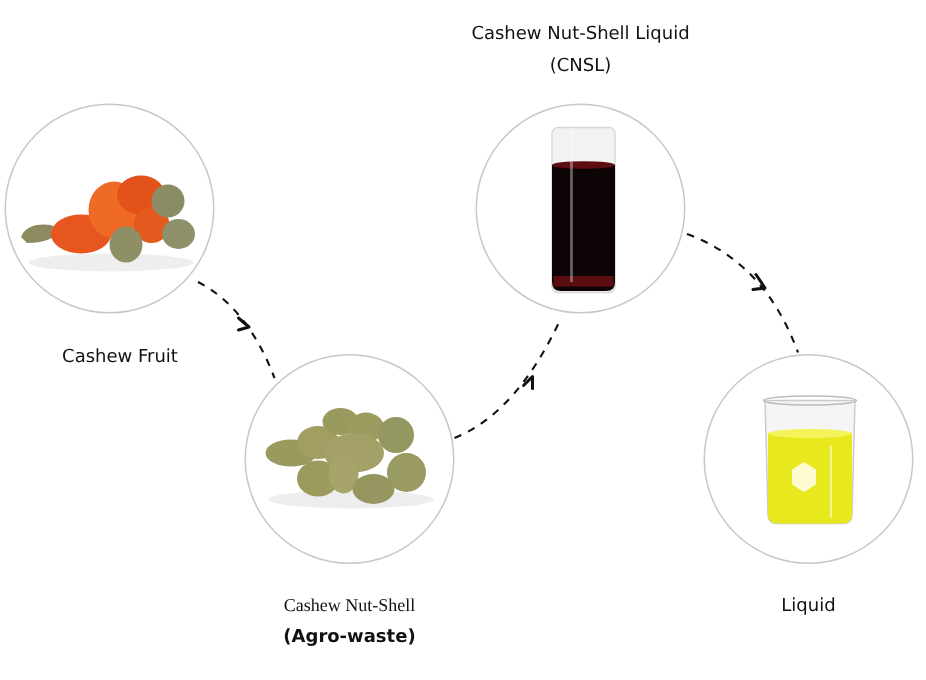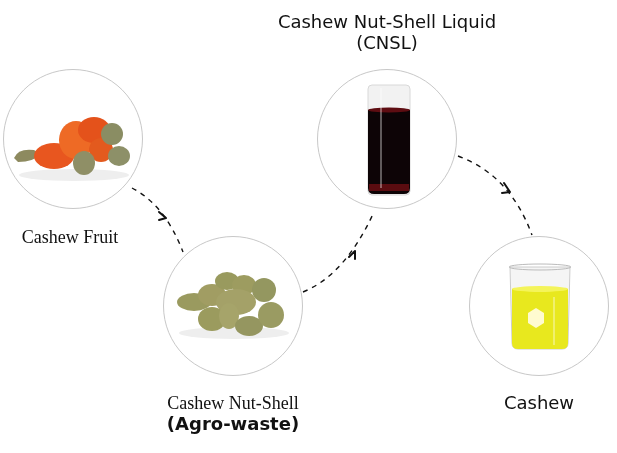--- a/index.html
+++ b/index.html
@@ -1,18 +1,18 @@
 <!DOCTYPE html>
 <html><head>
 <meta charset="utf-8">
 <style>
   html,body{margin:0;padding:0;background:#fff;}
   body{width:617px;height:453px;position:relative;overflow:hidden;font-family:"DejaVu Sans","Liberation Sans",sans-serif;color:#111;}
   .circle{position:absolute;width:140px;height:140px;border:1px solid #c8c8c8;border-radius:50%;background:#fff;box-sizing:border-box;overflow:hidden;}
-  .label{position:absolute;text-align:center;font-size:18px;line-height:20px;color:#111;}
+  .label{position:absolute;text-align:center;font-size:12px;line-height:20px;color:#111;}
   svg.arrows{position:absolute;left:0;top:0;}
   .illus{position:absolute;left:0;top:0;}
 </style>
 </head>
 <body>
 
 <svg class="arrows" width="617" height="453">
   <g fill="none" stroke="#111" stroke-width="1.4" stroke-dasharray="5,5">
     <path d="M132,188 Q165,205 183,252"></path>
     <path d="M303,292 Q345,275 374,212"></path>
@@ -31,21 +31,21 @@
     <path d="M10,88 Q14,78 30,80 L36,84 Q30,92 14,92 Z" fill="#8d8a5f"></path>
     <ellipse cx="50" cy="86" rx="20" ry="13" fill="#e8561f"></ellipse>
     <ellipse cx="72" cy="70" rx="17" ry="19" fill="#ee6a25"></ellipse>
     <ellipse cx="90" cy="60" rx="16" ry="13" fill="#e4521b"></ellipse>
     <ellipse cx="97" cy="80" rx="12" ry="12" fill="#e35a1e"></ellipse>
     <ellipse cx="80" cy="93" rx="11" ry="12" fill="#8f8f66"></ellipse>
     <ellipse cx="108" cy="64" rx="11" ry="11" fill="#8a8d63"></ellipse>
     <ellipse cx="115" cy="86" rx="11" ry="10" fill="#8d9068"></ellipse>
   </svg>
 </div>
-<div class="label" style="left:0;top:227px;width:140px;font-family:Liberation Serif, serif;">Cashew Fruit</div>
+<div class="label" style="left:10px;top:227px;width:140px;">Cashew Fruit</div>
 
 <div class="circle" style="left:163px;top:236px;">
   <svg class="illus" width="140" height="140">
     <ellipse cx="70" cy="96" rx="55" ry="6" fill="#eee"></ellipse>
     <ellipse cx="30" cy="65" rx="17" ry="9" fill="#9a9a5f"></ellipse>
     <ellipse cx="48" cy="58" rx="14" ry="11" fill="#a19d63"></ellipse>
     <ellipse cx="63" cy="44" rx="12" ry="9" fill="#999a5e"></ellipse>
     <ellipse cx="80" cy="48" rx="12" ry="10" fill="#9d9c60"></ellipse>
     <ellipse cx="100" cy="53" rx="12" ry="12" fill="#949760"></ellipse>
     <ellipse cx="72" cy="65" rx="20" ry="13" fill="#a4a168"></ellipse>
@@ -73,13 +73,13 @@
 <div class="circle" style="left:469px;top:236px;">
   <svg class="illus" width="140" height="140">
     <path d="M40,30 L100,30 L98,106 Q98,112 92,112 L48,112 Q42,112 42,106 Z" fill="#f5f5f5" stroke="#ccc"></path>
     <path d="M42,52 L98,52 L98,106 Q98,112 92,112 L48,112 Q42,112 42,106 Z" fill="#e8e81e"></path>
     <ellipse cx="70" cy="52" rx="28" ry="3" fill="#f4f45a"></ellipse>
     <polygon points="58,76 66,71 74,76 74,86 66,91 58,86" fill="#fffbd0"></polygon>
     <line x1="84" y1="60" x2="84" y2="108" stroke="#fff" stroke-width="1" opacity="0.7"></line>
     <ellipse cx="70" cy="30" rx="31" ry="3" fill="none" stroke="#bbb"></ellipse>
   </svg>
 </div>
-<div class="label" style="left:469px;top:393px;width:140px;">Cashew</div>
+<div class="label" style="left:469px;top:393px;width:140px;">Liquid</div>
 
 </body></html>

